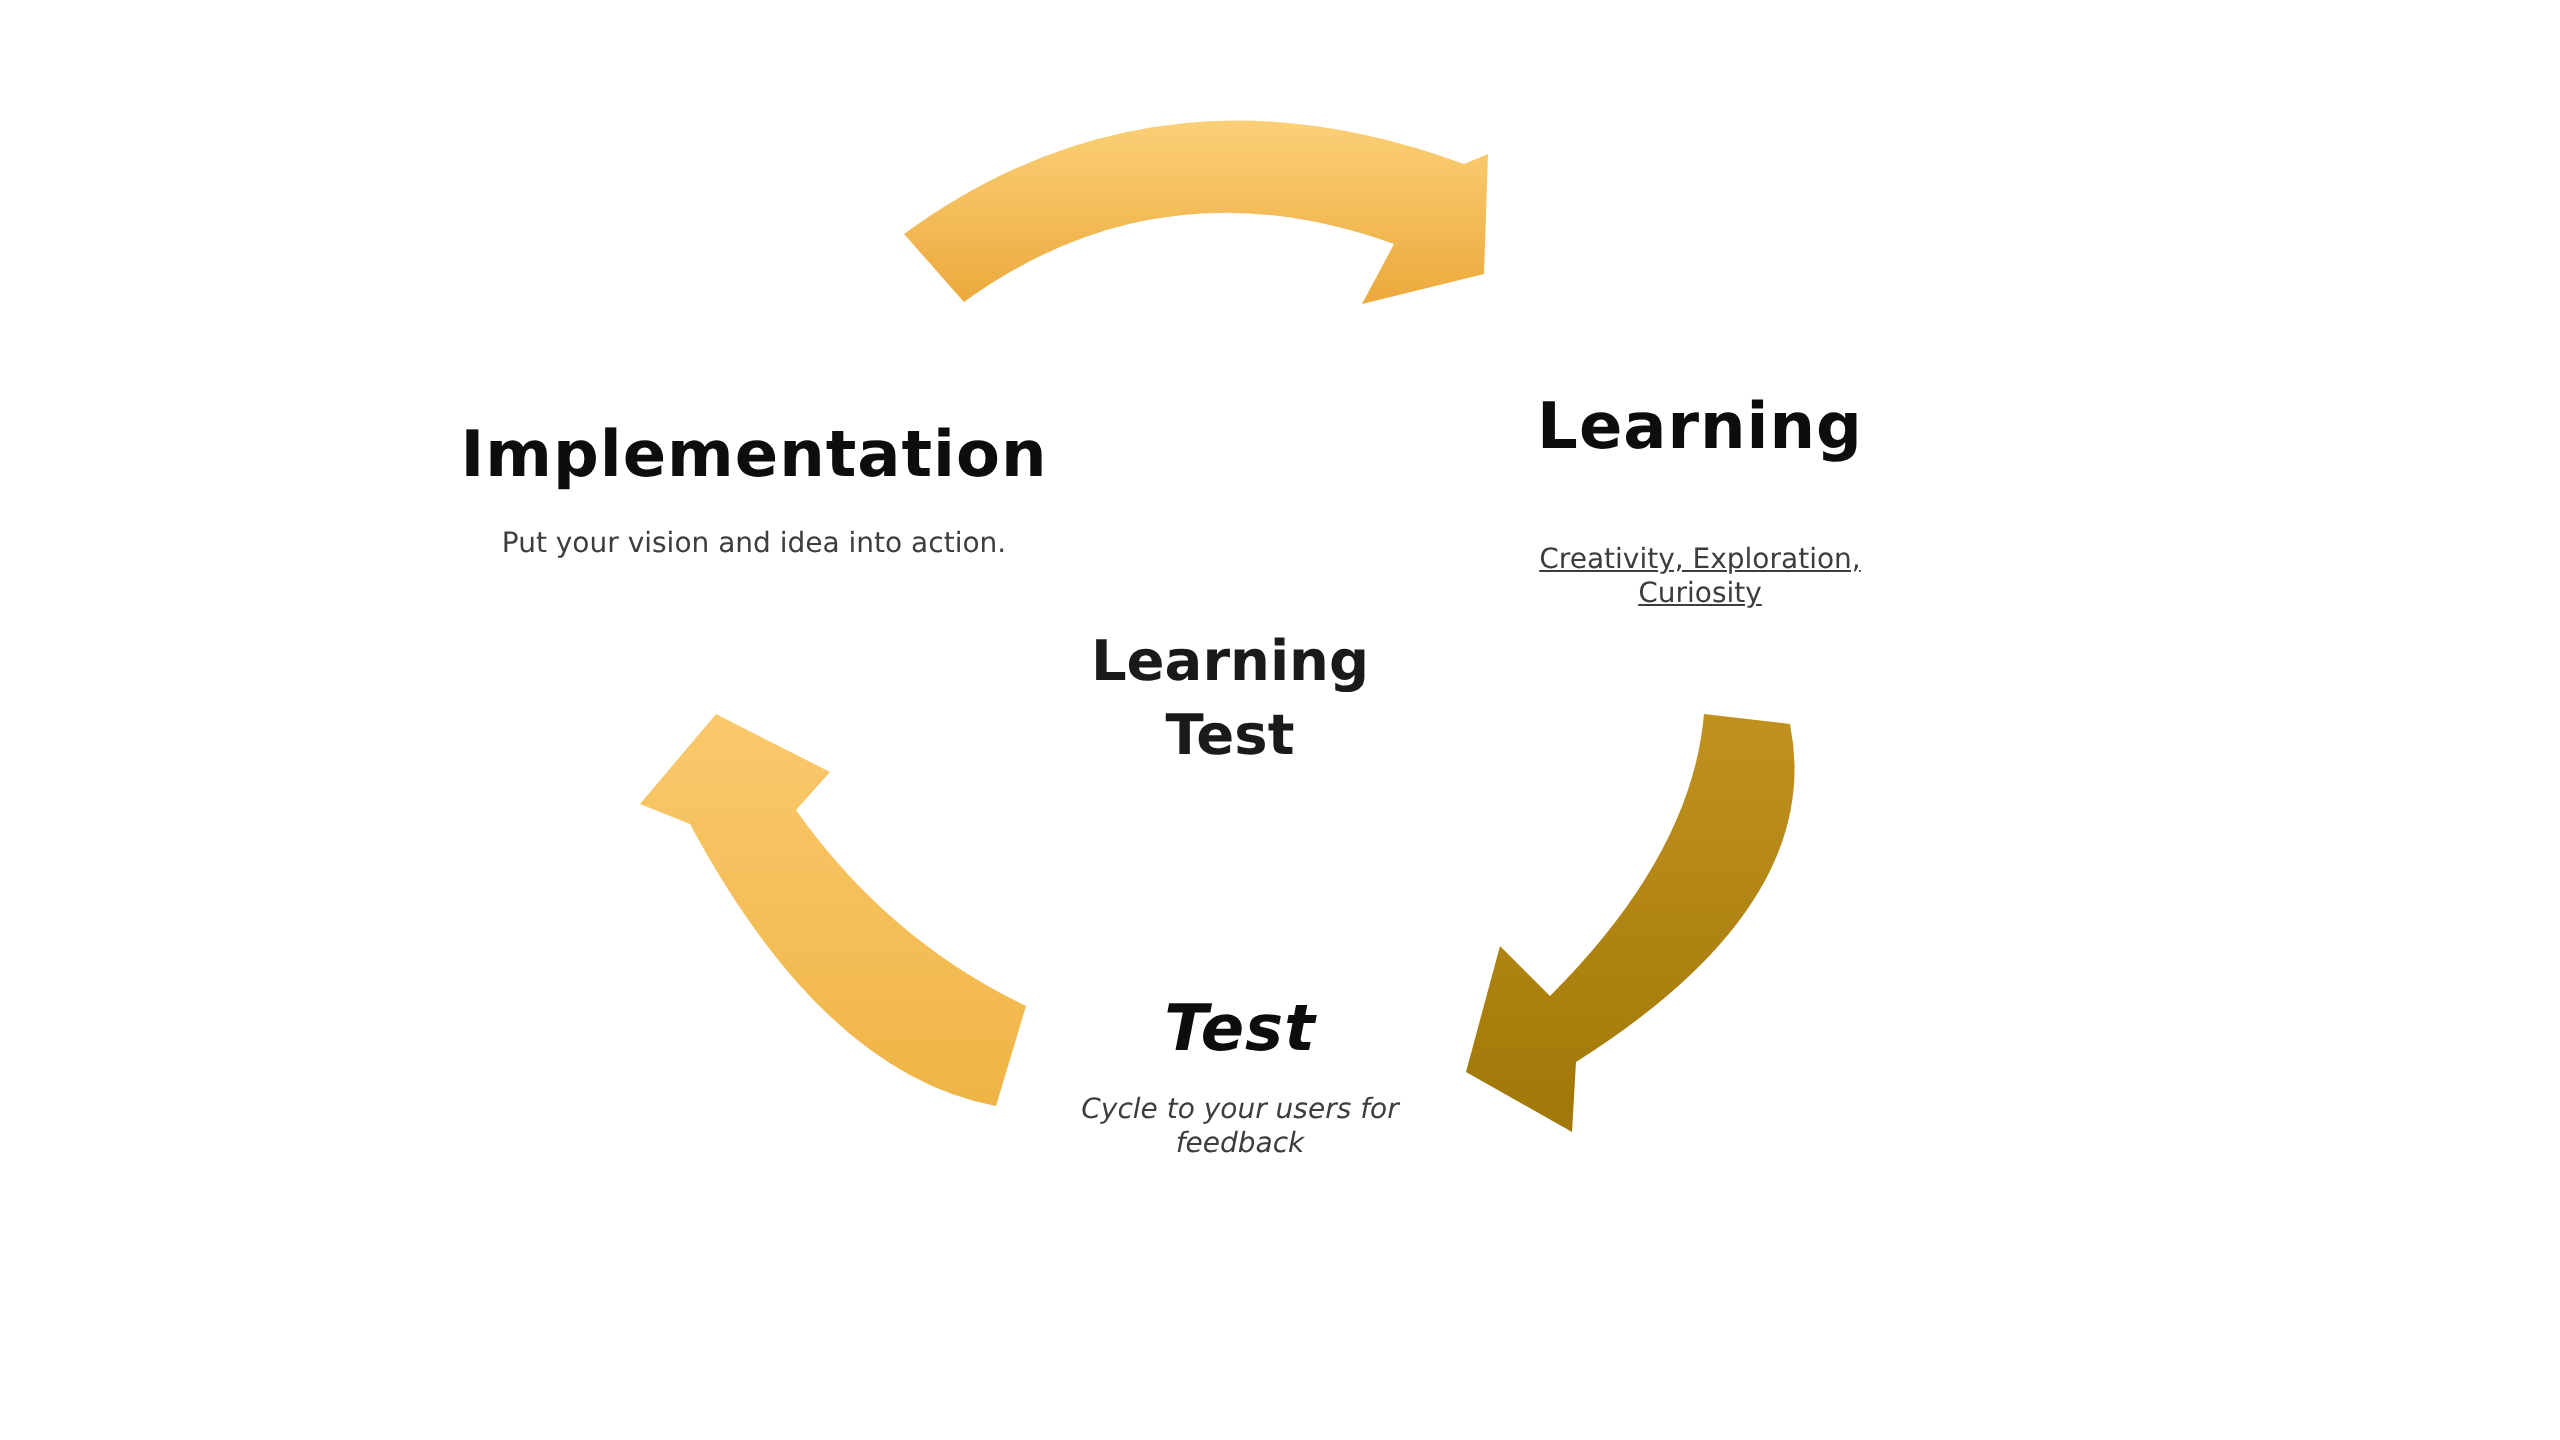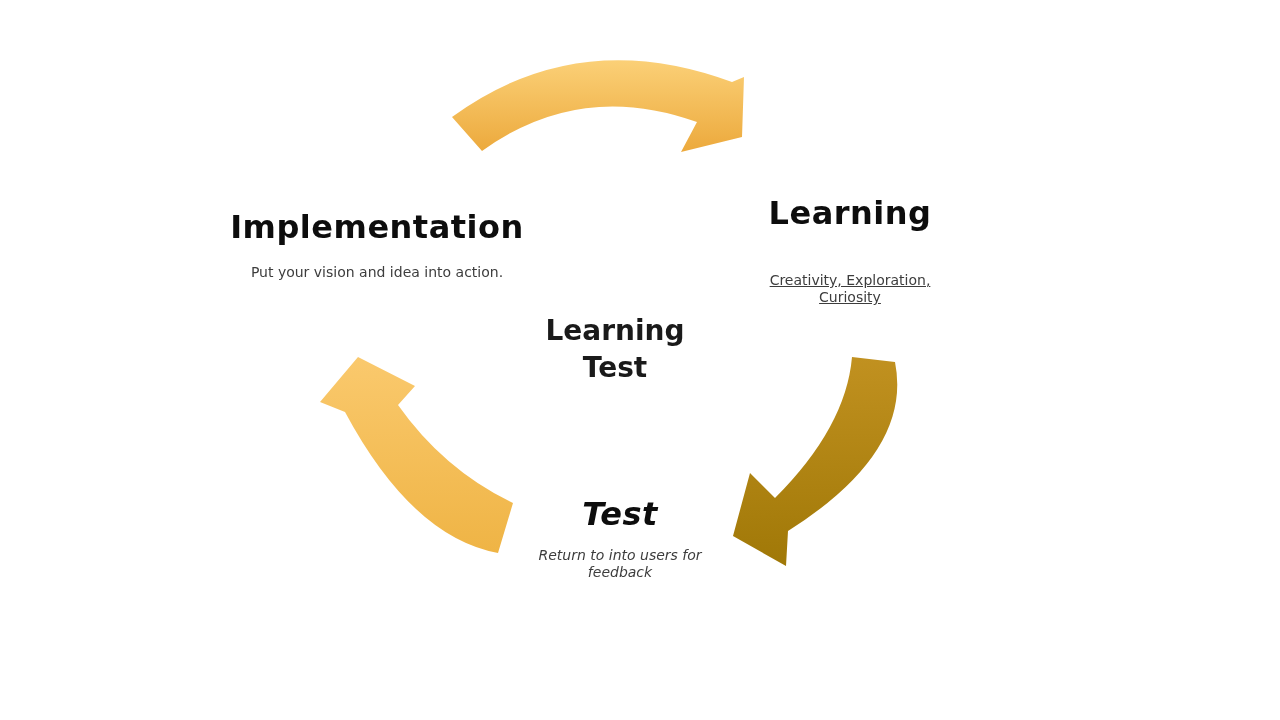--- a/index.html
+++ b/index.html
@@ -111,21 +111,21 @@
     <div class="node-desc">Put your vision and idea into action.</div>
   </div>
 
   <div class="node node-learning">
     <div class="node-title">Learning</div>
     <div class="node-desc">Creativity, Exploration, Curiosity</div>
   </div>
 
   <div class="node node-test">
     <div class="node-title">Test</div>
-    <div class="node-desc">Return to into users for feedback</div>
+    <div class="node-desc">Cycle to your users for feedback</div>
   </div>
 
   <div class="center-title">
     <div>Learning</div>
     <div>Test</div>
   </div>
 
 </div>
 
 </body></html>

